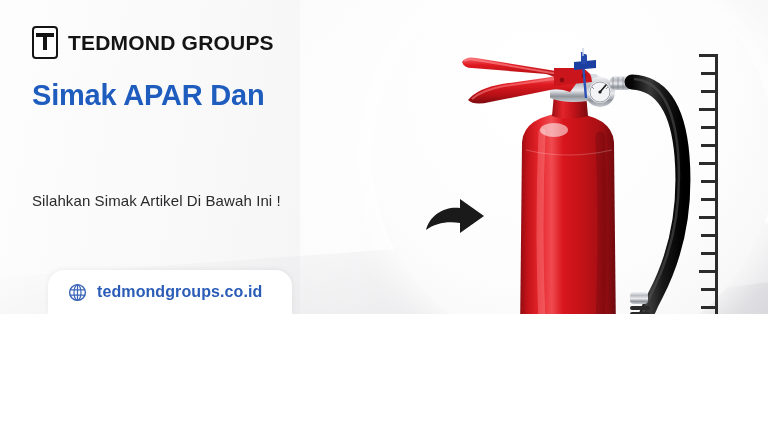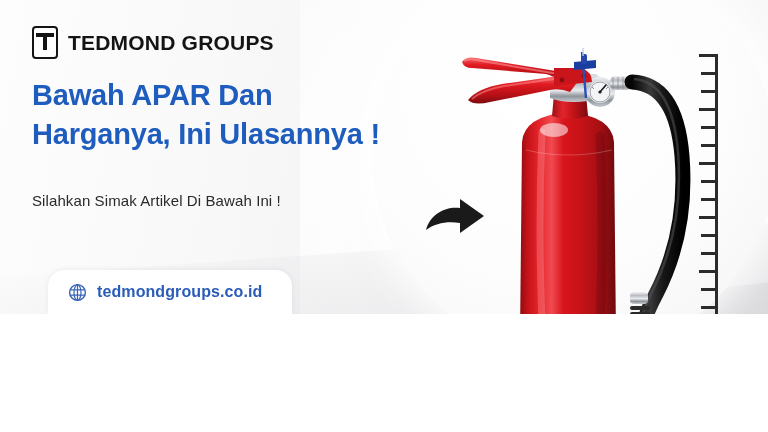--- a/index.html
+++ b/index.html
@@ -210,22 +210,21 @@
   <div class="bg-sweep-c"></div>
   <div class="photo-circle"></div>
   <div class="photo-shadow"></div>
 
   <div class="logo-row">
     <span class="logo-mark"></span>
     <span class="logo-text">TEDMOND GROUPS</span>
   </div>
 
   <div class="headline">
-    <div class="headline-line">Bawah APAR Dan</div>
-    <div class="headline-line">Harganya, Ini Ulasannya !</div>
+    <div class="headline-line">Simak APAR Dan</div>
   </div>
   <div class="subtitle">Silahkan Simak Artikel Di Bawah Ini !</div>
 
   <svg class="arrow" viewBox="0 0 62 46">
     <path d="M2 34 C6 18, 22 10, 36 12 L36 3 L60 20 L36 37 L36 27 C24 25, 11 27, 2 34 Z" fill="#1a1a1a"></path>
   </svg>
 
   <svg class="ruler" viewBox="0 0 44 340">
     <rect x="27" y="0" width="3" height="338" fill="#2b2b2b"></rect>
     <g fill="#2b2b2b">

